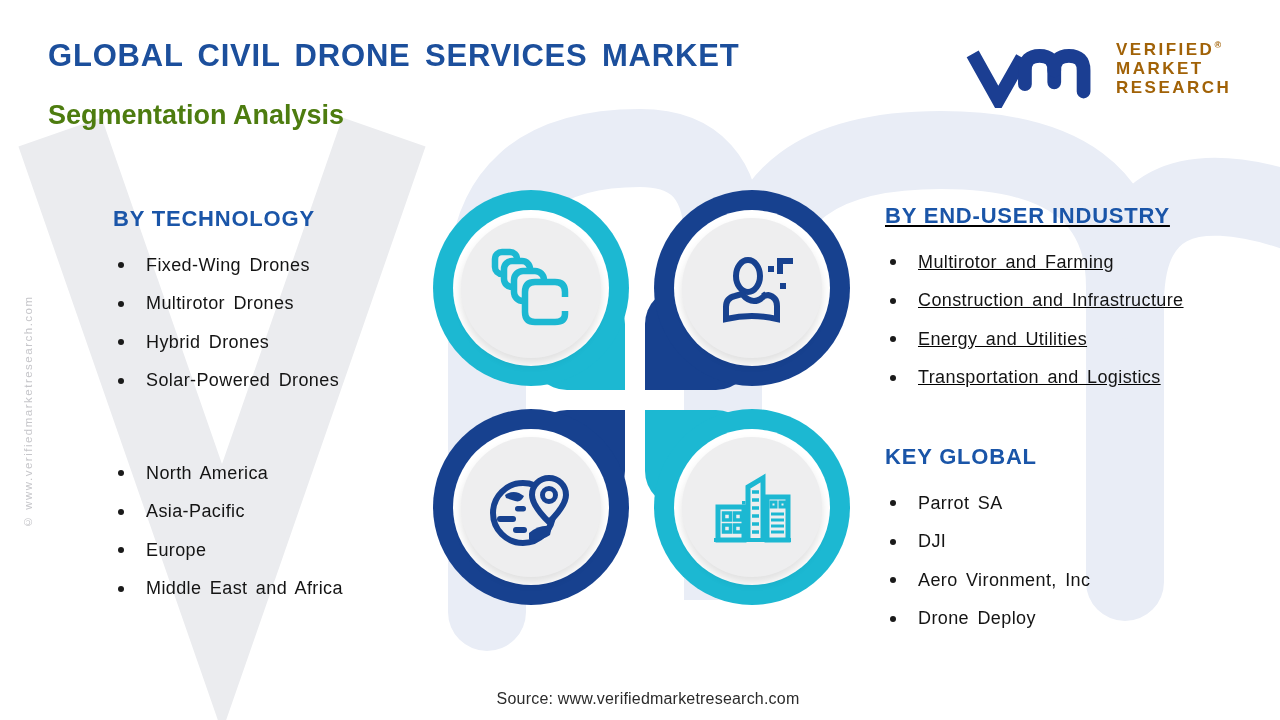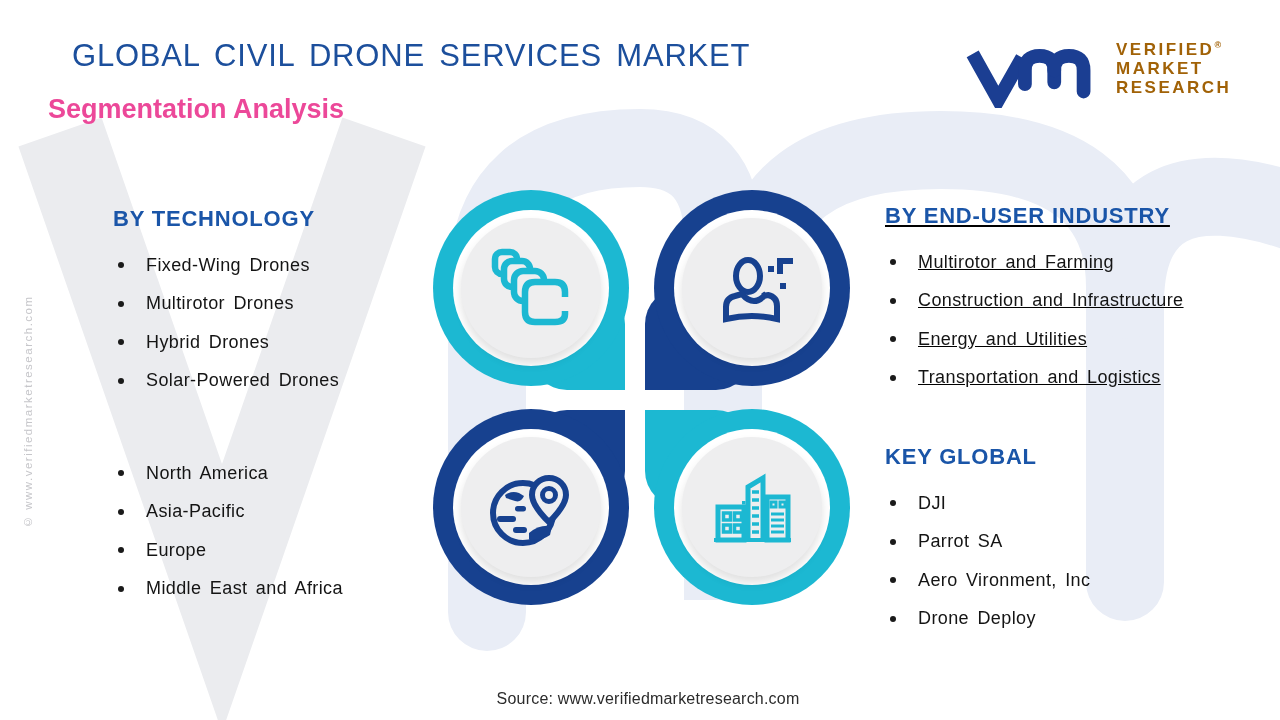--- a/index.html
+++ b/index.html
@@ -5,26 +5,26 @@
   html,body{margin:0;padding:0;}
   body{
     width:1280px;height:720px;position:relative;overflow:hidden;
     background:#ffffff;font-family:"Liberation Sans", sans-serif;
   }
   
   .watermark{position:absolute;left:0;top:0;width:1280px;height:720px;z-index:0;}
   
   .title{
     position:absolute;left:48px;top:38px;z-index:3;
-    font-size:31px;font-weight:normal;color:#1c4f9c;
-    letter-spacing:0.8px;word-spacing:5px;white-space:nowrap;margin-left:24px;
+    font-size:31px;font-weight:bold;color:#1c4f9c;
+    letter-spacing:0.8px;word-spacing:5px;white-space:nowrap;
   }
   .subtitle{
-    position:absolute;left:48px;top:94px;z-index:3;
-    font-size:27px;font-weight:bold;color:#ec4899;white-space:nowrap;
+    position:absolute;left:48px;top:100px;z-index:3;
+    font-size:27px;font-weight:bold;color:#4d7c0f;white-space:nowrap;
   }
   
   .logo{position:absolute;left:966px;top:36px;z-index:3;display:flex;align-items:flex-start;}
   .logo-glyph{width:138px;height:66px;margin-top:6px;}
   .logo-text{margin-left:12px;color:#a16207;font-weight:bold;font-size:17px;
              line-height:19px;letter-spacing:2.5px;white-space:nowrap;}
   .logo-text sup{font-size:9px;letter-spacing:0;}
   
   .side-copy{
     position:absolute;left:22px;top:278px;height:250px;z-index:2;
@@ -160,25 +160,25 @@
         <span>Middle East and Africa</span>
       </li>
   </ul>
 </div>
 
 <div class="section" id="section-keyplayer">
   <h2>KEY GLOBAL</h2>
   <ul>
     <li>
         <span class="dot"></span>
+        <span>Parrot SA</span>
+      </li>
+    <li>
+        <span class="dot"></span>
         <span>DJI</span>
-      </li>
-    <li>
-        <span class="dot"></span>
-        <span>Parrot SA</span>
       </li>
     <li>
         <span class="dot"></span>
         <span>Aero Vironment, Inc</span>
       </li>
     <li>
         <span class="dot"></span>
         <span>Drone Deploy</span>
       </li>
   </ul>

